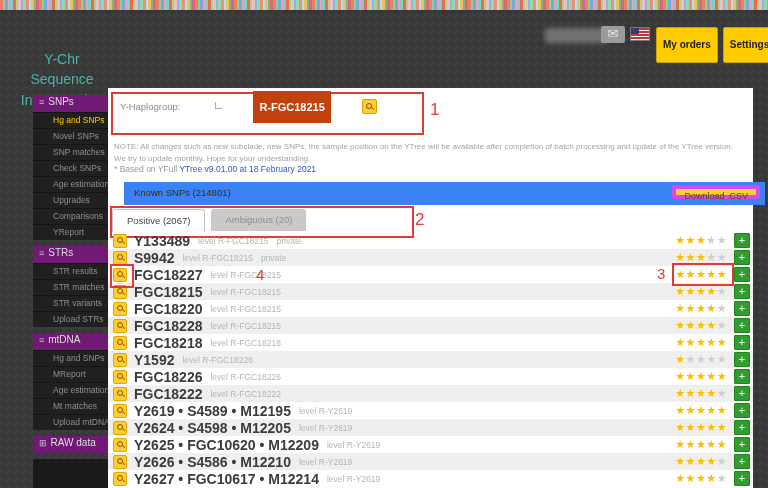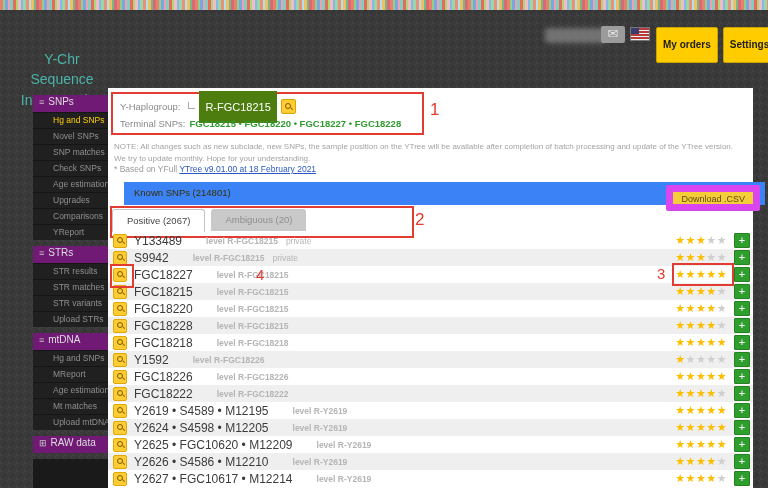--- a/index.html
+++ b/index.html
@@ -30,47 +30,47 @@
   .sidebar{position:absolute;left:33px;top:95px;width:76px;bottom:0;}
   .side-section{margin-bottom:6px;background:#1d1d1d;}
   .side-header{height:17px;line-height:14px;background:#701a75;color:#dedede;font-size:10px;padding-left:6px;cursor:pointer;white-space:nowrap;}
   .side-icon{margin-right:4px;color:#c0c0c0;font-size:9px;}
   .side-item{height:15px;line-height:15px;font-size:8.5px;color:#8f8f8f;padding-left:20px;border-top:1px solid #151515;background:#202020;cursor:pointer;white-space:nowrap;}
   .side-item.active{color:#fc0;}
   .side-filler{position:absolute;left:33px;top:459px;width:76px;bottom:0;background:#1a1a1a;}
   
   .main{position:absolute;left:108px;top:88px;width:645px;height:400px;background:#fff;}
   .hapbox{position:absolute;left:3px;top:4px;width:313px;height:43px;border:2px solid #e23b32;padding:4px 0 0 7px;box-sizing:border-box;}
-  .hapline{display:flex;align-items:center;height:17px;font-size:9.5px;color:#8a8a8a;white-space:nowrap;}
+  .hapline{display:flex;align-items:center;height:17px;font-size:9.5px;color:#8a8a8a;white-space:nowrap;gap:27px;}
   .corner{display:inline-block;width:6px;height:6px;border-left:1px solid #aaa;border-bottom:1px solid #aaa;margin:0 4px 3px 8px;}
-  .hapbadge{background:#4d7c0f;color:#fff;font-weight:normal;font-size:11px;padding:10px 6px;margin-right:4px;}
+  .hapbadge{background:#c2410c;color:#fff;font-weight:bold;font-size:11px;padding:10px 6px;margin-right:4px;}
   .magbtn{display:inline-block;width:13px;height:13px;background:#fc3;border:1px solid #d9a500;border-radius:2px;position:relative;cursor:pointer;}
   .magbtn::before{content:"";position:absolute;left:3px;top:3px;width:4px;height:4px;border:1.3px solid #7a5a00;border-radius:50%;}
   .magbtn::after{content:"";position:absolute;left:8px;top:8px;width:3px;height:1.4px;background:#7a5a00;transform:rotate(45deg);}
   .termgreen{color:#2e9b2e;font-weight:bold;margin-left:4px;}
   .ann{position:absolute;color:#e23b32;font-size:17px;font-family:"Liberation Sans",sans-serif;}
   .note{position:absolute;left:6px;top:53px;width:636px;font-size:8px;line-height:1.45;color:#a3a3a3;}
   .based{position:absolute;left:6px;top:76px;font-size:8.5px;color:#9a9a9a;}
-  .based a{color:#2a57c6;text-decoration:underline;cursor:pointer;}
+  .based a{color:#2a57c6;cursor:pointer;}
   .ybar{position:absolute;left:16px;top:94px;width:641px;height:23px;background:#3b82f6;}
   .ybar-title{position:absolute;left:10px;top:5px;font-size:9.5px;color:#3a3000;}
-  .dl-btn{position:absolute;right:5px;top:3px;height:26px;line-height:15px;background:#f5cd38;border:7px solid #d946ef;
+  .dl-btn{position:absolute;right:5px;top:3px;height:14px;line-height:15px;background:#f5cd38;border:4px solid #d946ef;
     border-radius:2px;color:#5a4a10;font-size:9px;padding:0 8px;box-sizing:border-box;cursor:pointer;}
   .tabs{position:absolute;left:4px;top:121px;display:flex;gap:6px;}
   .tab{height:22px;line-height:22px;padding:0 14px;font-size:9.5px;border-radius:3px 3px 0 0;cursor:pointer;white-space:nowrap;}
   .tab.active{background:#fff;color:#444;border:1px solid #c4c4c4;border-bottom:none;}
   .tab.inactive{background:#c9c9c9;color:#8e8e8e;}
   .rows{position:absolute;left:0;top:144px;width:645px;}
   .trow{height:17px;display:flex;align-items:center;padding-left:5px;box-sizing:border-box;position:relative;}
   .trow:nth-child(even){background:#efefef;}
   .rmag{width:12px;height:12px;background:#fc3;border:1px solid #e0a800;border-radius:2px;position:relative;flex:0 0 auto;cursor:pointer;}
   .rmag::before{content:"";position:absolute;left:2.5px;top:2.5px;width:4px;height:4px;border:1.2px solid #7a5a00;border-radius:50%;}
   .rmag::after{content:"";position:absolute;left:7.5px;top:7.5px;width:3px;height:1.3px;background:#7a5a00;transform:rotate(45deg);}
-  .rname{font-size:12px;font-weight:normal;color:#3c3c3c;margin-left:7px;white-space:nowrap;}
-  .rlevel{font-size:8.5px;color:#b5b5b5;margin-left:24px;white-space:nowrap;font-weight:bold;}
+  .rname{font-size:14px;font-weight:bold;color:#3c3c3c;margin-left:7px;white-space:nowrap;}
+  .rlevel{font-size:8.5px;color:#b5b5b5;margin-left:8px;white-space:nowrap;}
   .rtag{font-size:8.5px;color:#b5b5b5;margin-left:8px;}
   .rstars{margin-left:auto;margin-right:7px;font-size:11px;letter-spacing:.5px;white-space:nowrap;}
   .star-on{color:#fbbf00;}
   .star-off{color:#cfcfcf;}
   .rplus{width:16px;height:15px;margin-right:3px;background:#2f9e2f;border:1px solid #23831f;box-sizing:border-box;
     color:#fff;font-size:11px;line-height:12px;text-align:center;border-radius:1px;cursor:pointer;flex:0 0 auto;}
   .redbox{position:absolute;border:2px solid #e23b32;pointer-events:none;}
 </style>
 </head>
 <body>
@@ -127,24 +127,20 @@
 
   <div class="main">
 
     <div class="hapbox">
       <div class="hapline">
         <span>Y-Haplogroup:</span>
         <span class="corner"></span>
         <span class="hapbadge">R-FGC18215</span>
         <span class="magbtn"></span>
       </div>
-      <div class="hapline">
-        <span>Terminal SNPs:</span>
-        <span class="termgreen">FGC18215 • FGC18220 • FGC18227 • FGC18228</span>
-      </div>
     </div>
     <div class="ann" style="left:322px;top:12px;">1</div>
 
     <div class="note">
       <span>NOTE: All changes such as new subclade, new SNPs, the sample position on the YTree will be available after completion of batch processing and update of the YTree version.</span><br>
       <span>We try to update monthly. Hope for your understanding.</span>
     </div>
     <div class="based">
       <span>* Based on YFull </span><a>YTree v9.01.00 at 18 February 2021</a>
     </div>

